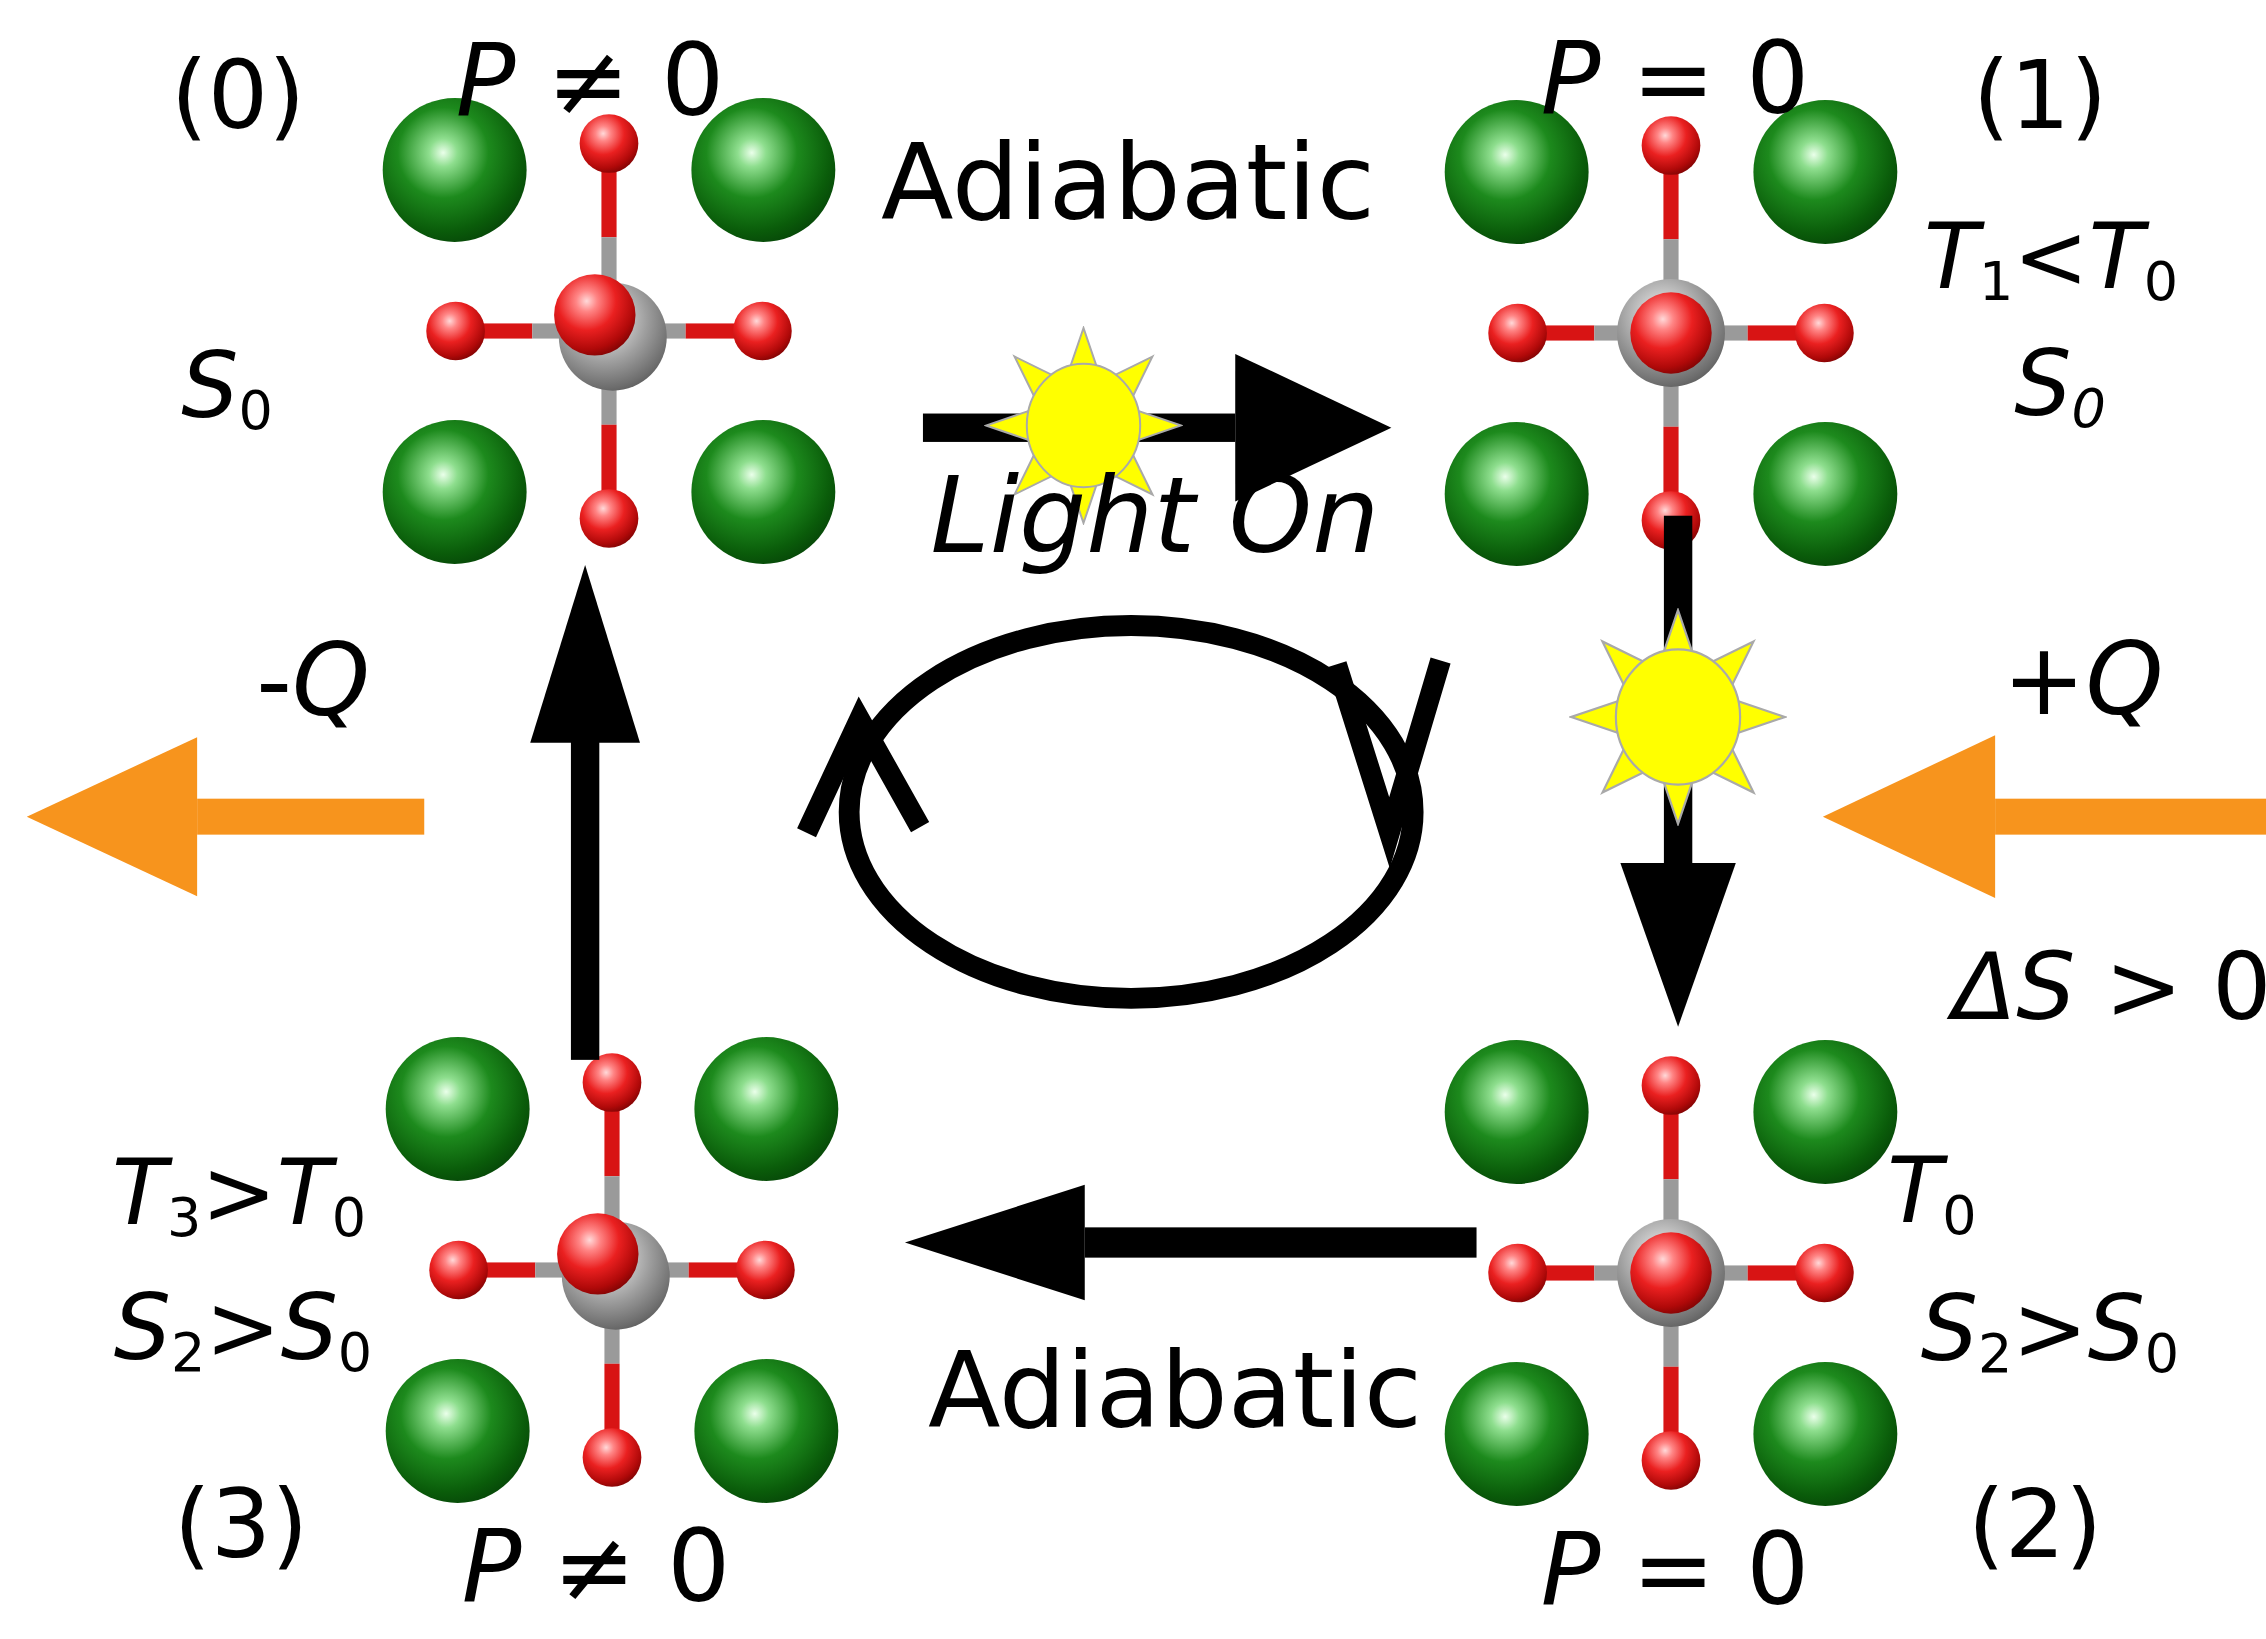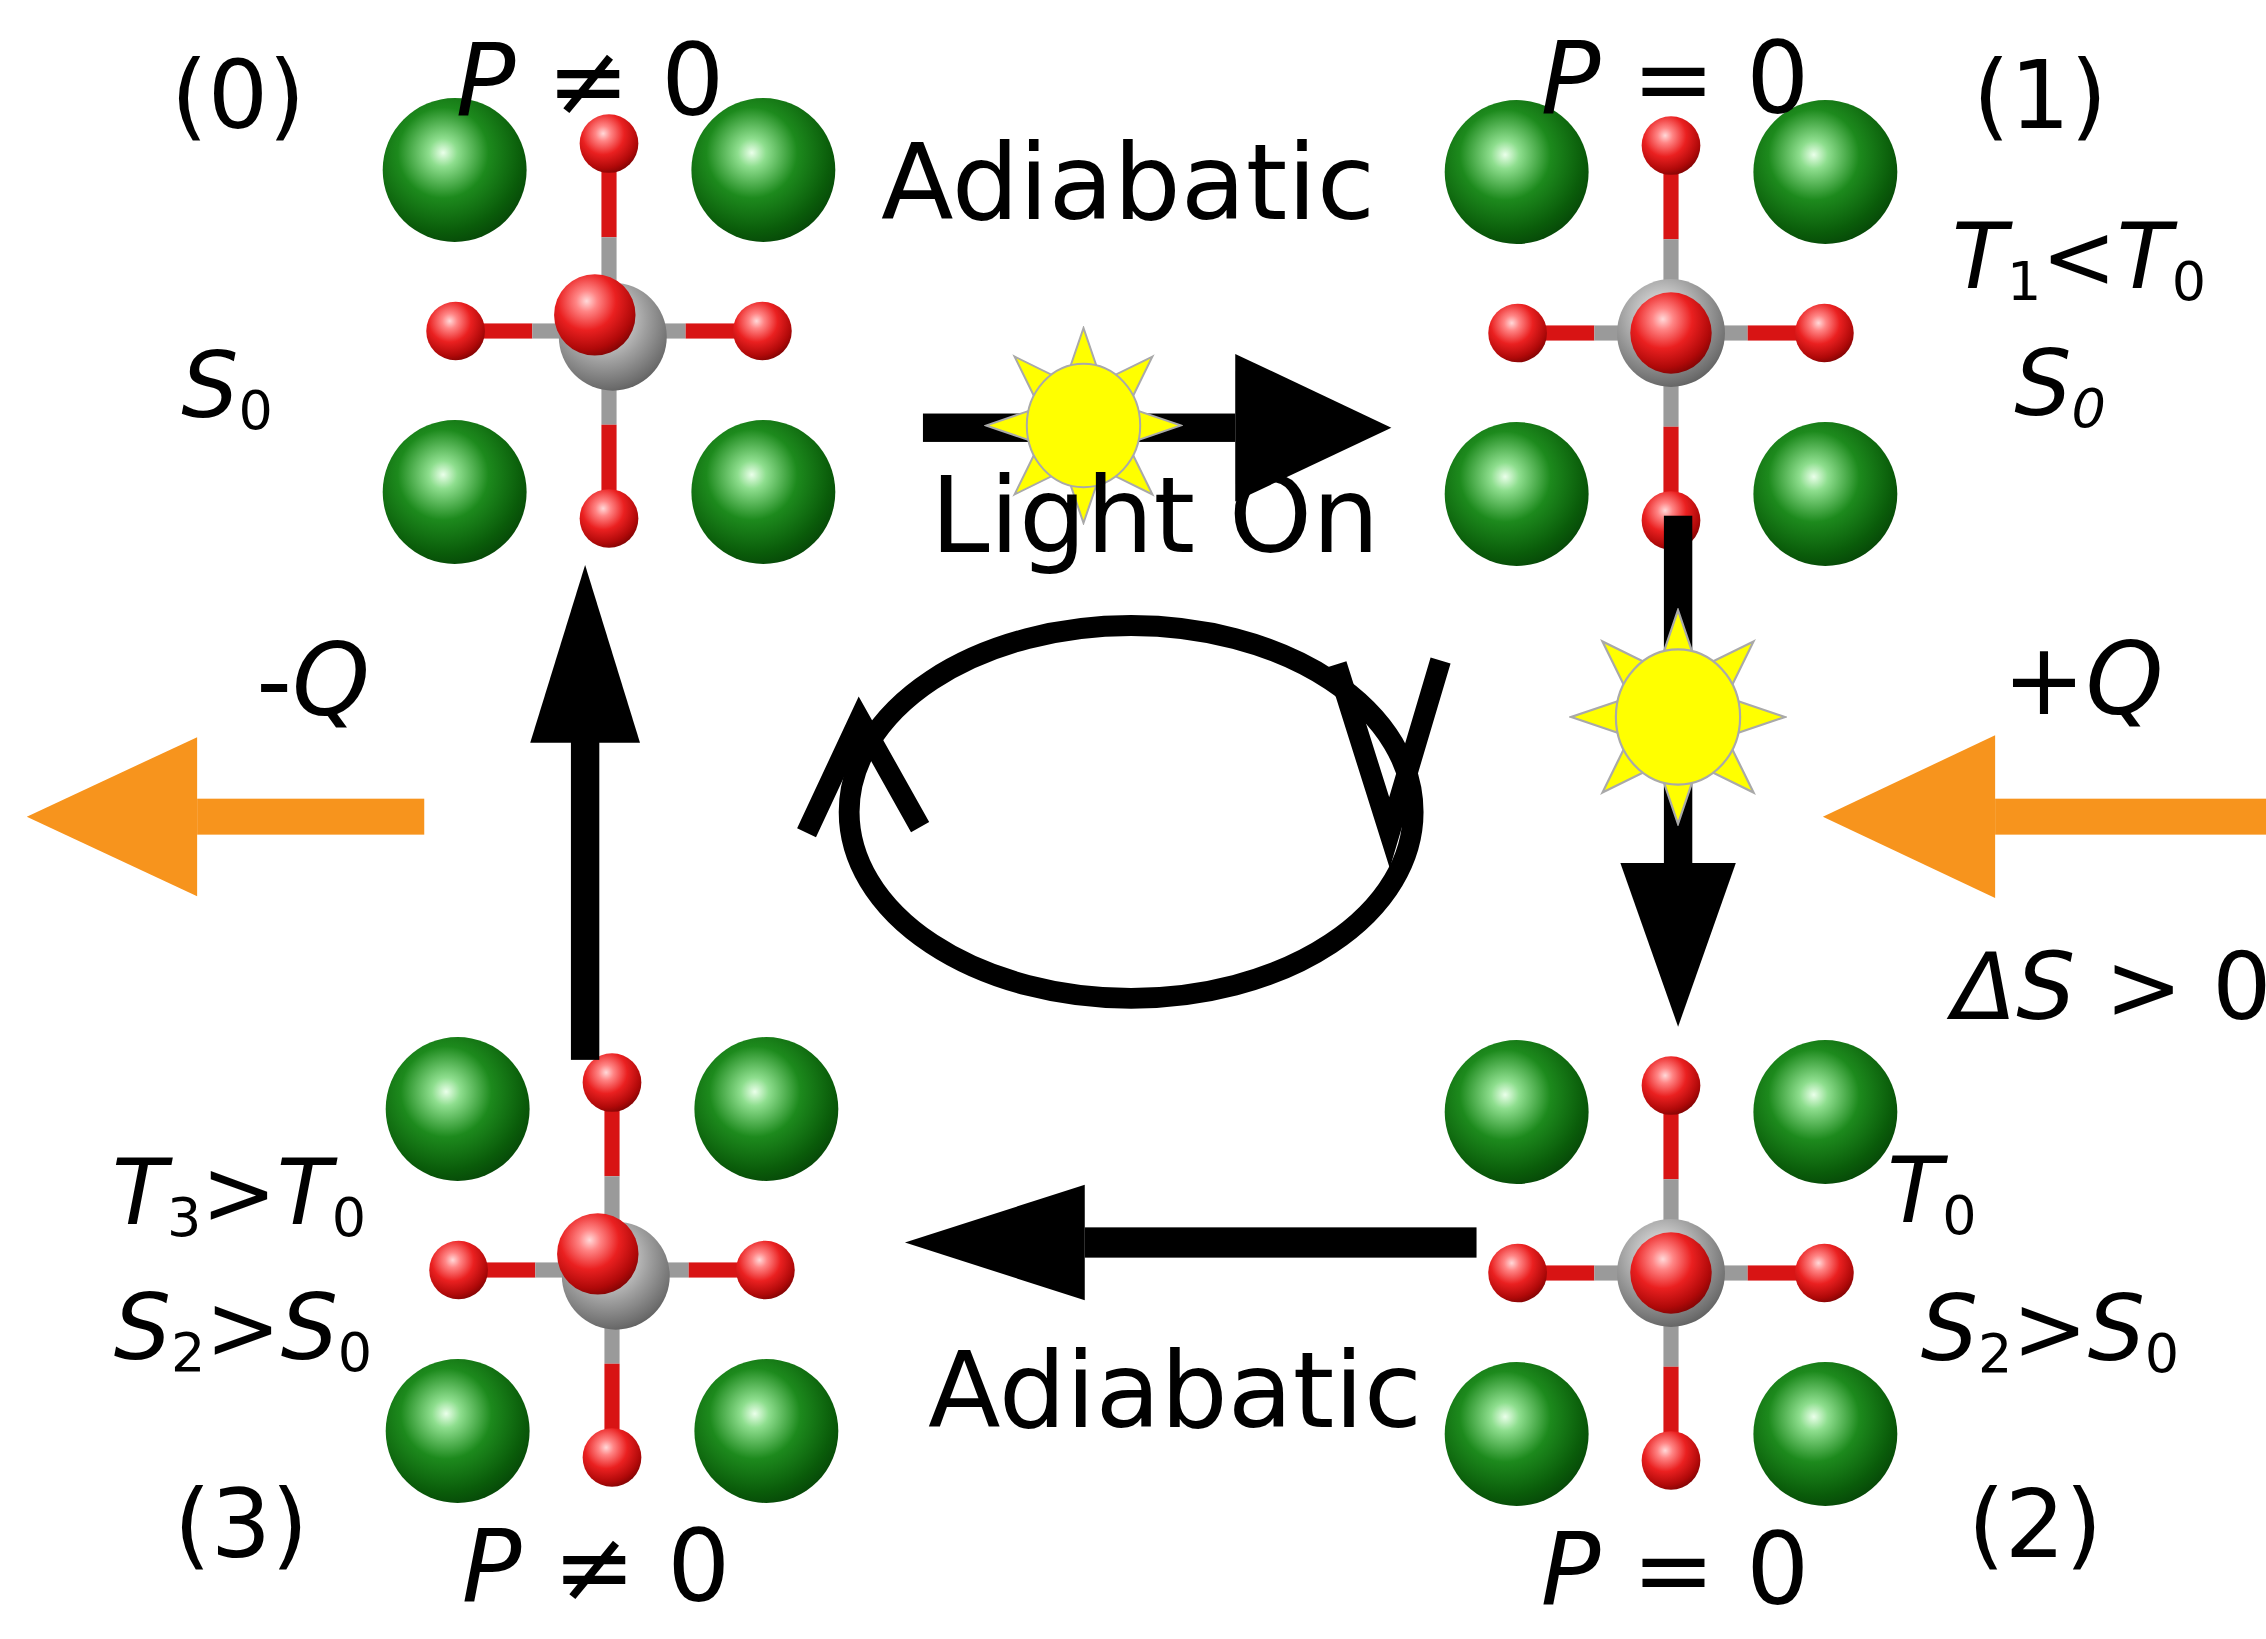--- a/index.html
+++ b/index.html
@@ -209,25 +209,25 @@
   </svg>
   <svg class="sun" style="left:1569px;top:608px;" width="218" height="218" viewBox="0 0 200 200">
     <use href="#sunShape"></use>
   </svg>
 
   <div class="lbl f-index" style="left:238px;top:95px;">(0)</div>
   <div class="lbl f-pol" style="left:590px;top:80px;"><span class="it">P</span><span> ≠ 0</span></div>
   <div class="lbl f-formula" style="left:227px;top:386px;"><span class="it">S</span><span class="sub">0</span></div>
 
   <div class="lbl f-process" style="left:1128px;top:183px;">Adiabatic</div>
-  <div class="lbl f-process" style="left:1155px;top:516px;">Light On</div>
+  <div class="lbl f-process" style="left:1155px;top:516px;font-style:italic;">Light On</div>
 
   <div class="lbl f-pol" style="left:1675px;top:78px;"><span class="it">P</span><span> = 0</span></div>
   <div class="lbl f-index" style="left:2040px;top:95px;">(1)</div>
-  <div class="lbl f-formula" style="left:2051px;top:257px;margin-left:28px;"><span class="it">T</span><span class="sub">1</span><span>&lt;</span><span class="it">T</span><span class="sub">0</span></div>
+  <div class="lbl f-formula" style="left:2051px;top:257px;"><span class="it">T</span><span class="sub">1</span><span>&lt;</span><span class="it">T</span><span class="sub">0</span></div>
   <div class="lbl f-formula" style="left:2060px;top:384px;"><span class="it">S</span><span class="sub it">0</span></div>
 
   <div class="lbl f-q" style="left:313px;top:680px;"><span>-</span><span class="it">Q</span></div>
 
   <div class="lbl f-q" style="left:2083px;top:679px;"><span>+</span><span class="it">Q</span></div>
   <div class="lbl f-ds" style="left:2112px;top:987px;"><span class="it">ΔS</span><span> &gt; 0</span></div>
 
   <div class="lbl f-process" style="left:1175px;top:1391px;">Adiabatic</div>
 
   <div class="lbl f-formula" style="left:239px;top:1193px;"><span class="it">T</span><span class="sub">3</span><span>&gt;</span><span class="it">T</span><span class="sub">0</span></div>

